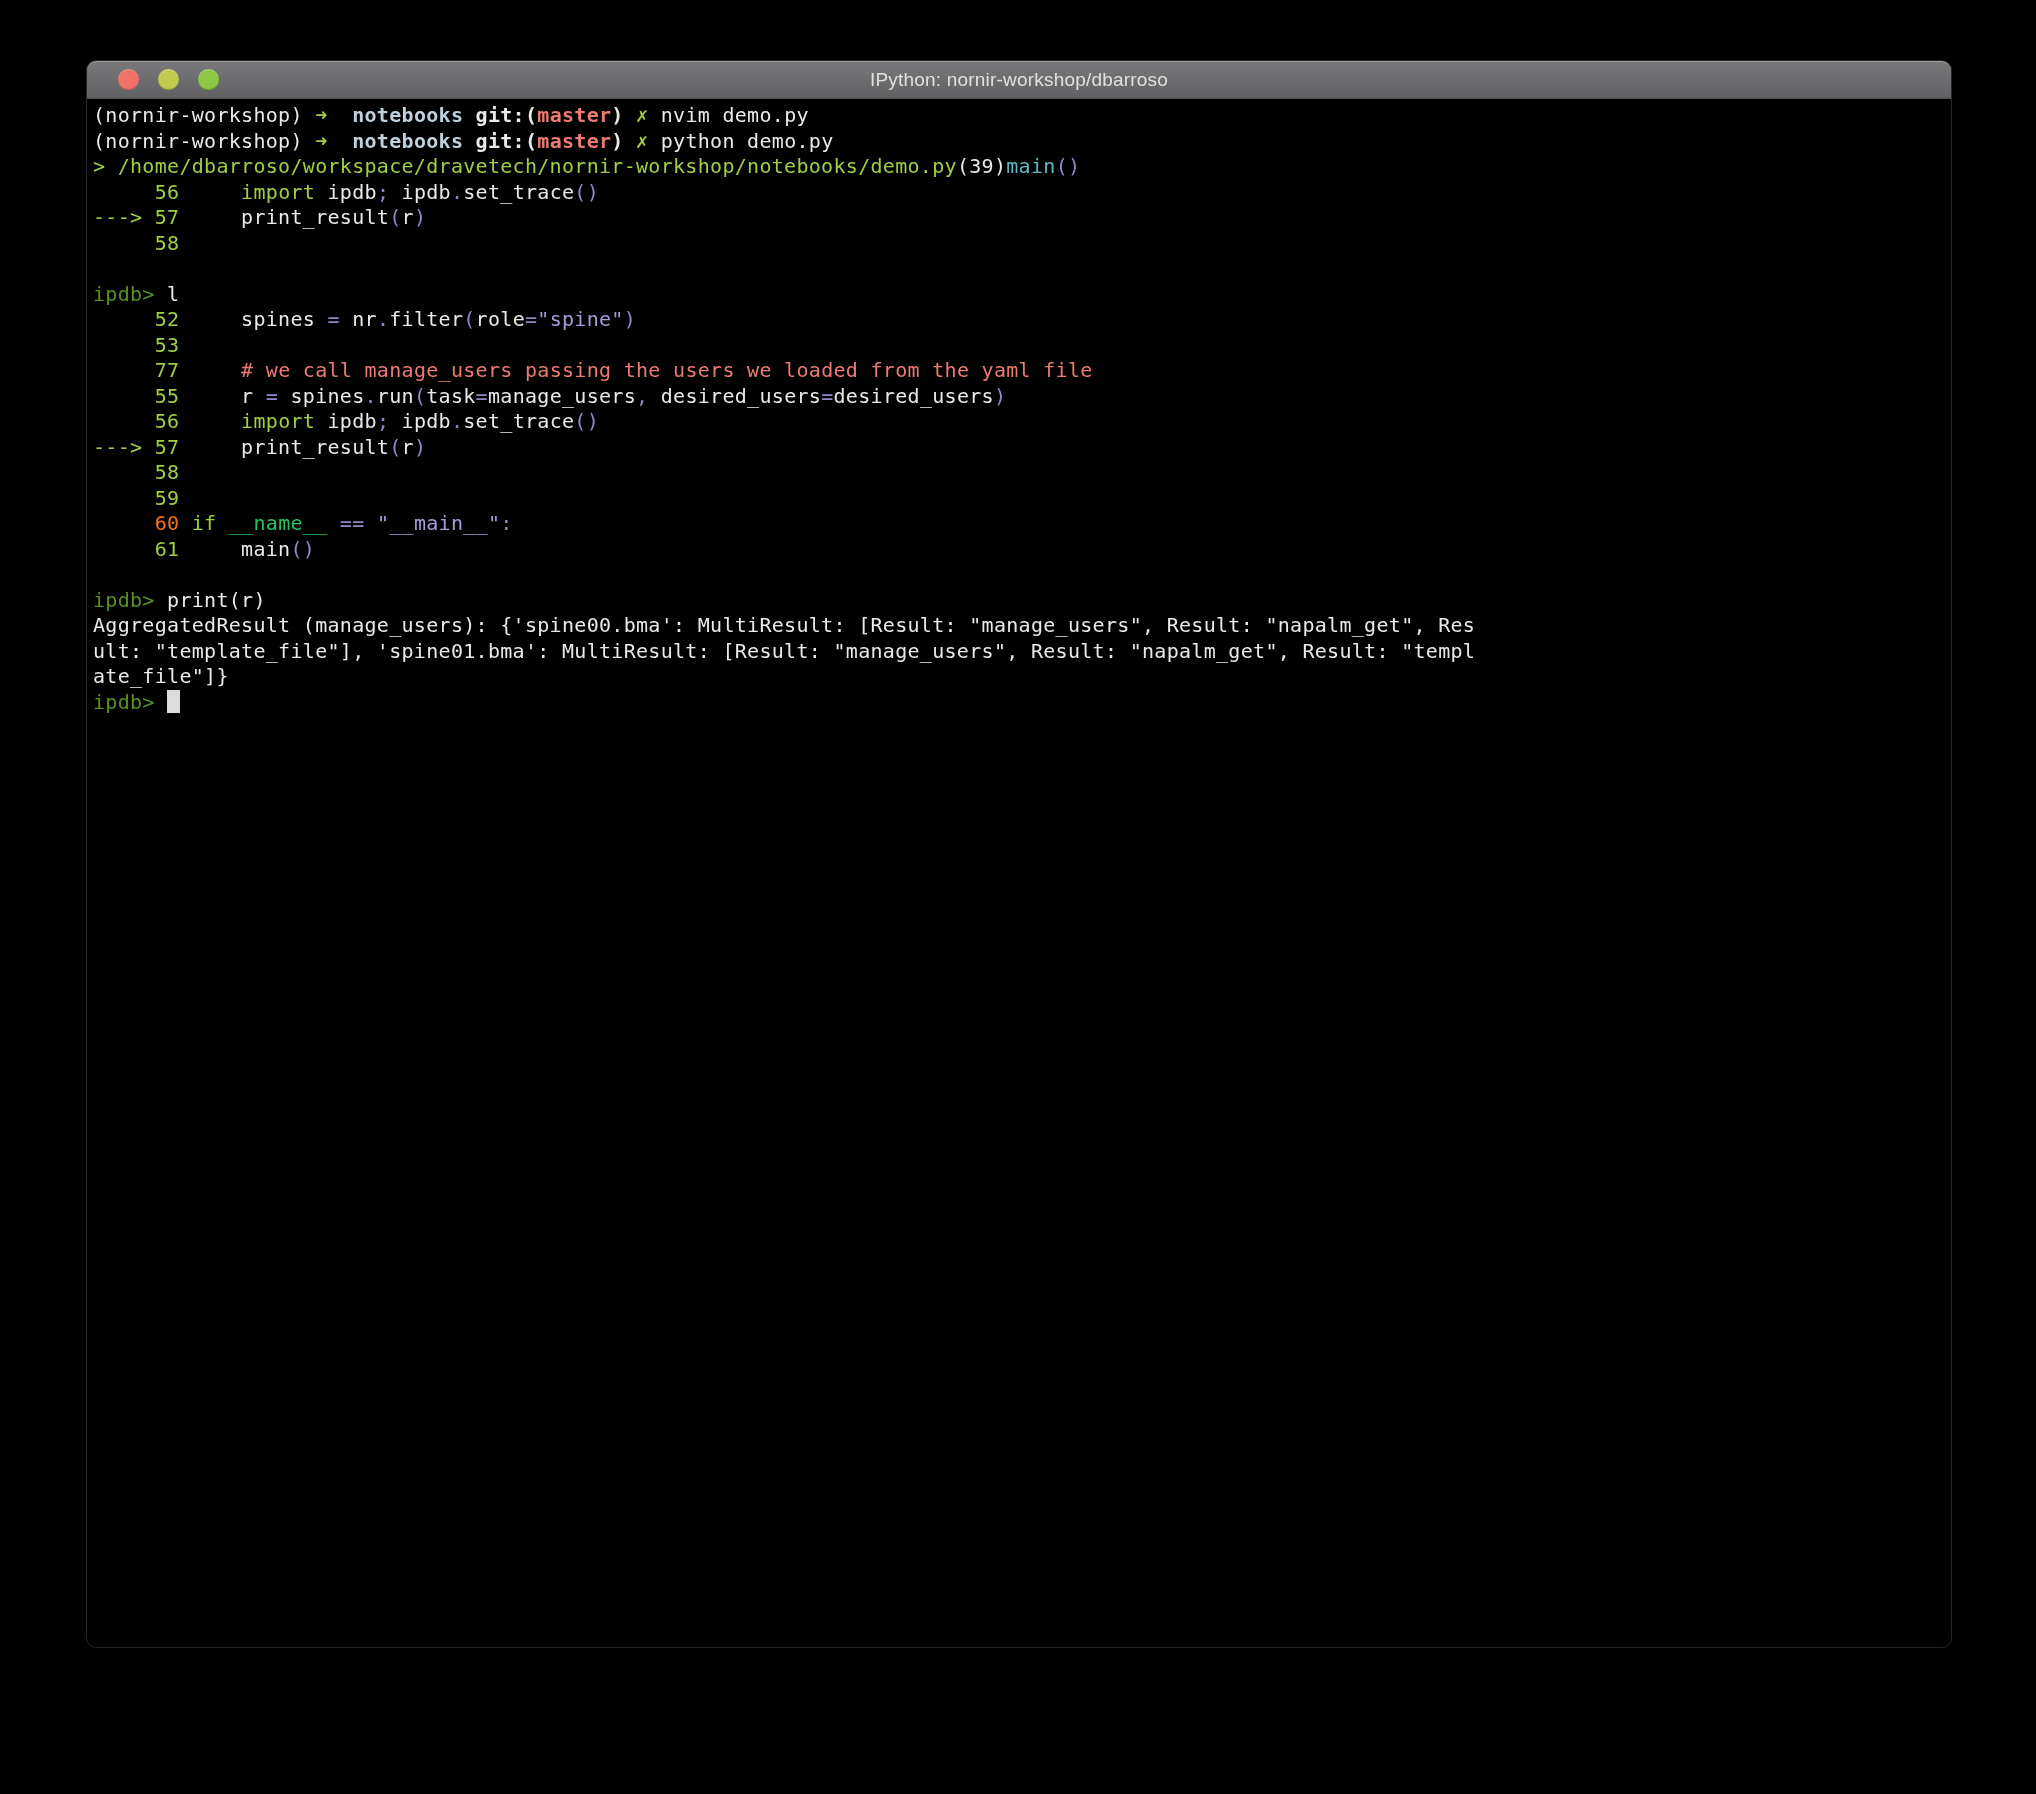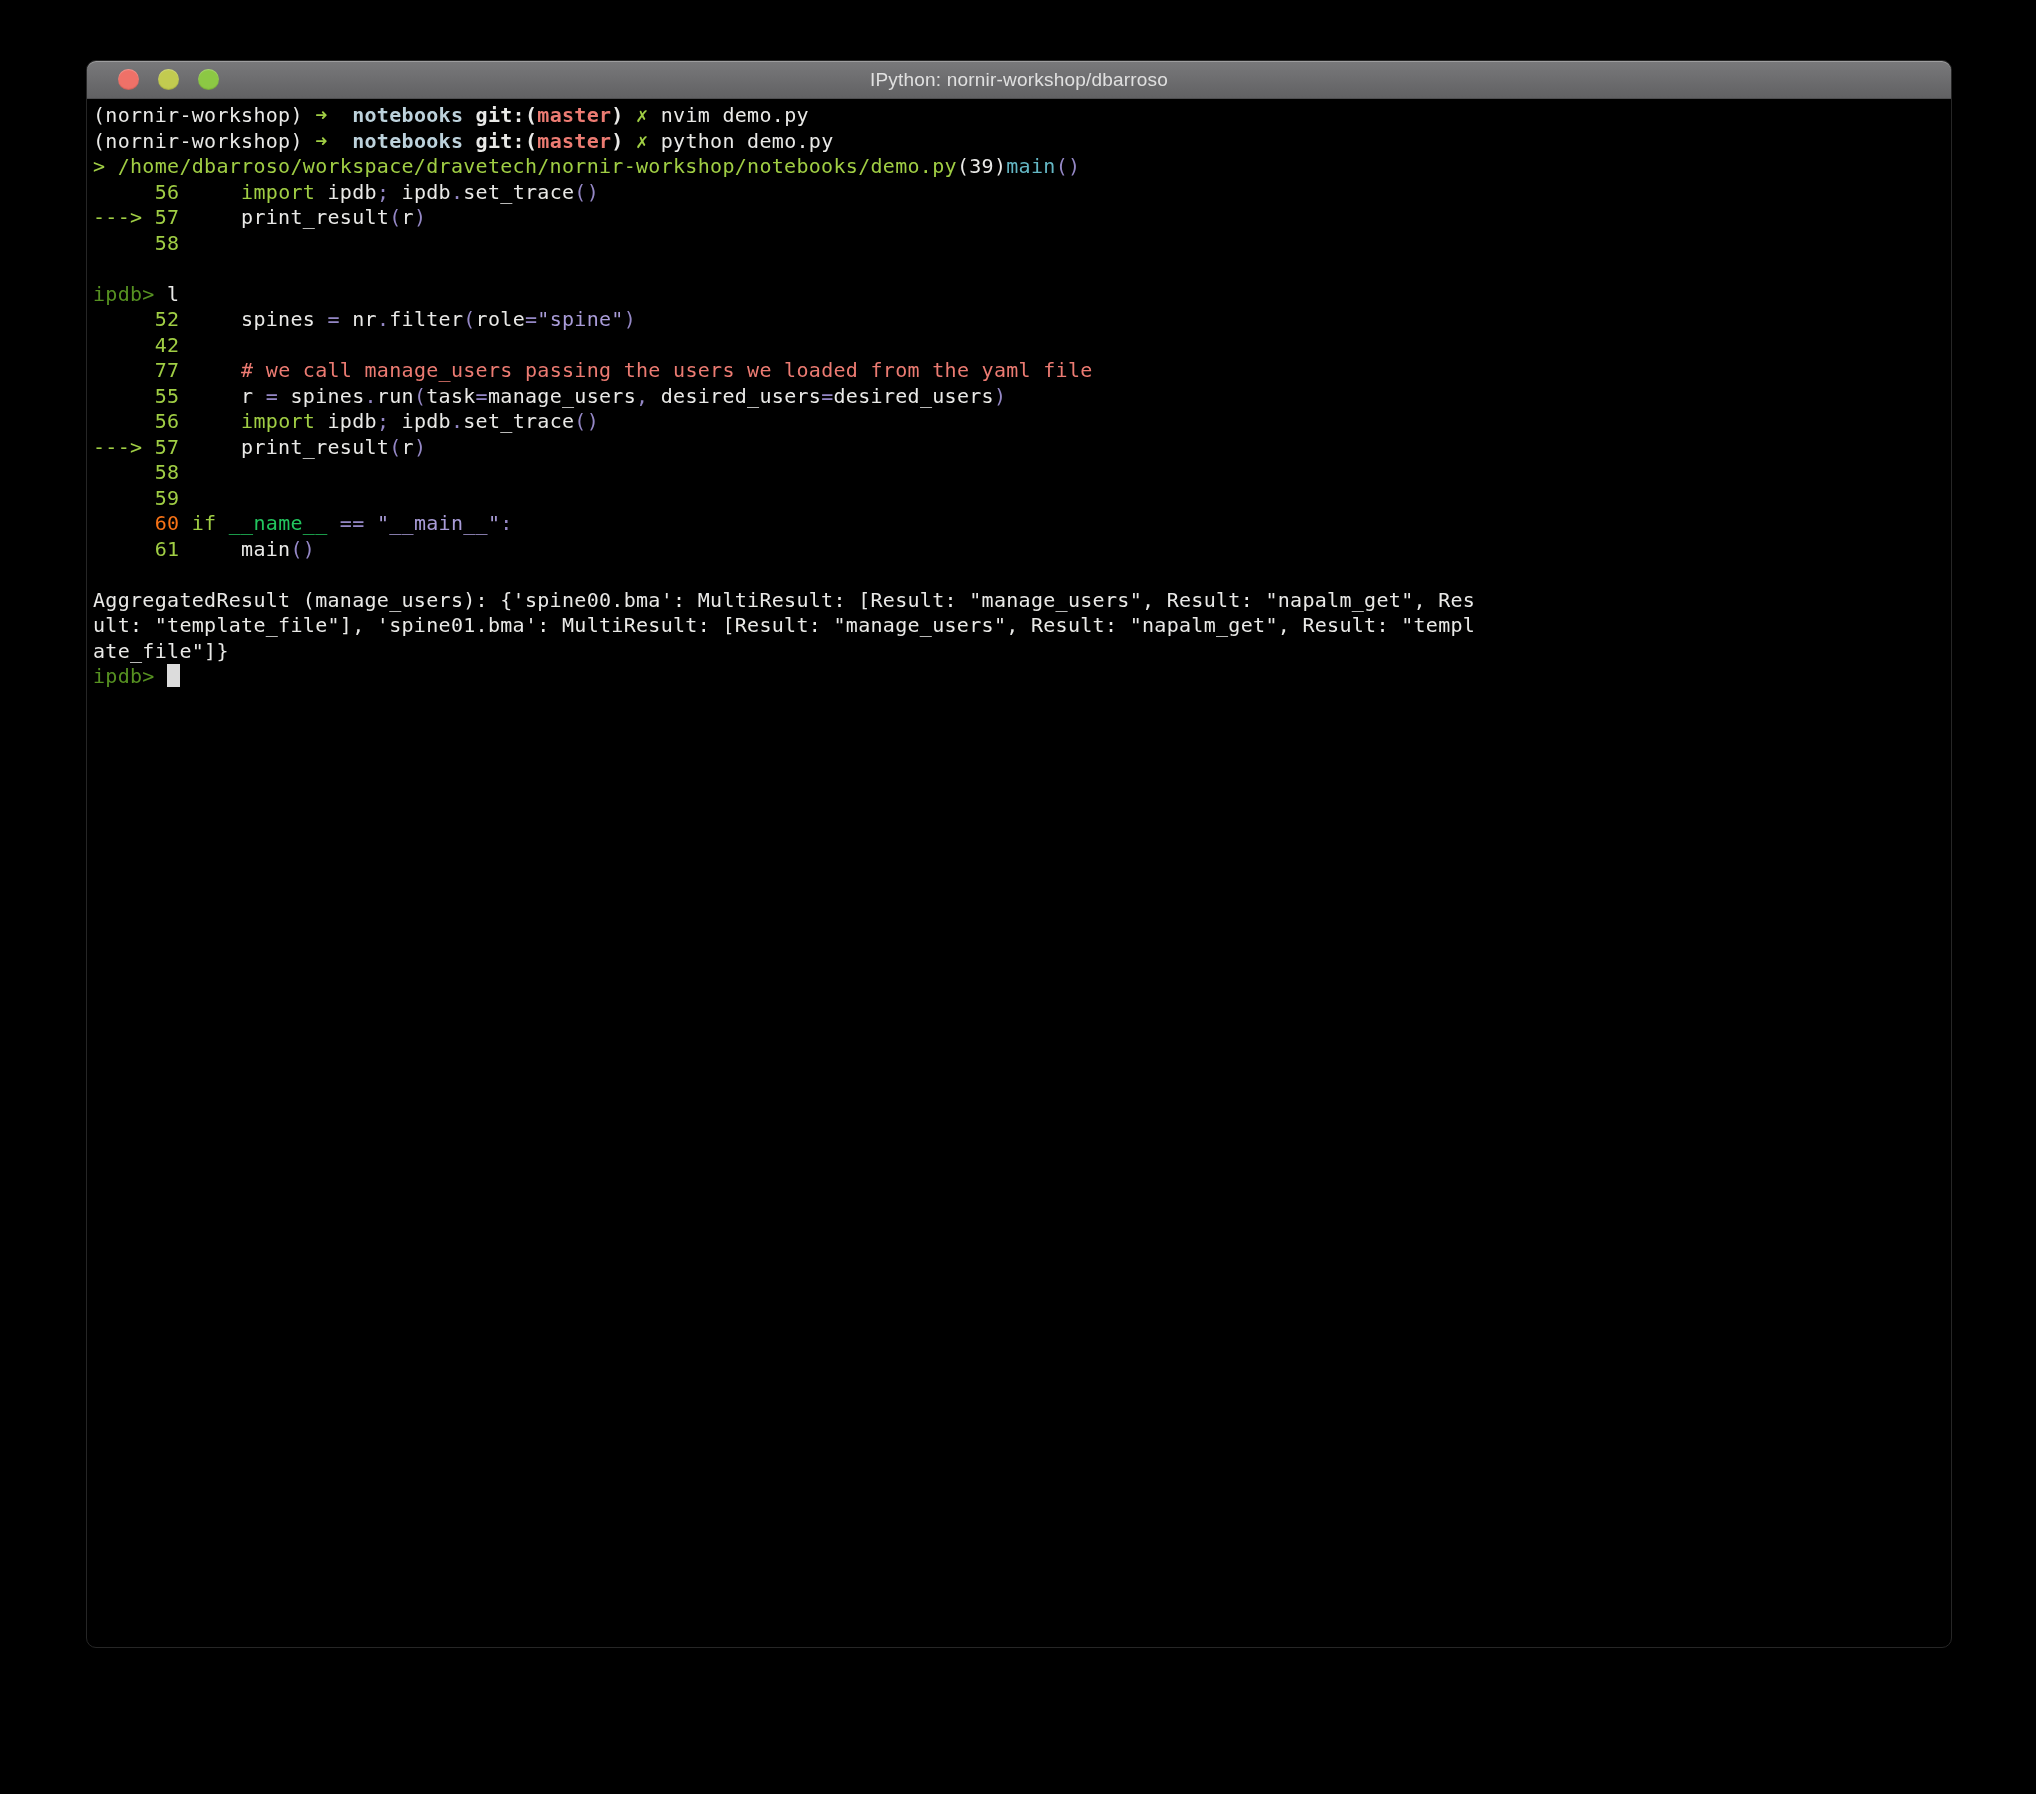--- a/index.html
+++ b/index.html
@@ -66,28 +66,29 @@
   <div class="content">
       <div class="tline"><span style="color: rgb(233, 233, 231);">(nornir-workshop) </span><span style="color: rgb(160, 206, 68); font-weight: bold;">➜</span><span style="color: rgb(233, 233, 231);">  </span><span style="color: rgb(189, 210, 220); font-weight: bold;">notebooks</span><span style="color: rgb(233, 233, 231);"> </span><span style="color: rgb(233, 233, 231); font-weight: bold;">git:(</span><span style="color: rgb(236, 123, 114); font-weight: bold;">master</span><span style="color: rgb(233, 233, 231); font-weight: bold;">) </span><span style="color: rgb(160, 206, 68); font-weight: bold;">✗</span><span style="color: rgb(233, 233, 231);"> nvim demo.py</span></div>
       <div class="tline"><span style="color: rgb(233, 233, 231);">(nornir-workshop) </span><span style="color: rgb(160, 206, 68); font-weight: bold;">➜</span><span style="color: rgb(233, 233, 231);">  </span><span style="color: rgb(189, 210, 220); font-weight: bold;">notebooks</span><span style="color: rgb(233, 233, 231);"> </span><span style="color: rgb(233, 233, 231); font-weight: bold;">git:(</span><span style="color: rgb(236, 123, 114); font-weight: bold;">master</span><span style="color: rgb(233, 233, 231); font-weight: bold;">) </span><span style="color: rgb(160, 206, 68); font-weight: bold;">✗</span><span style="color: rgb(233, 233, 231);"> python demo.py</span></div>
       <div class="tline"><span style="color: rgb(160, 206, 68);">&gt; /home/dbarroso/workspace/dravetech/nornir-workshop/notebooks/demo.py</span><span style="color: rgb(233, 233, 231);">(39)</span><span style="color: rgb(100, 183, 196);">main</span><span style="color: rgb(148, 135, 197);">()</span></div>
       <div class="tline"><span style="color: rgb(160, 206, 68);">     56 </span><span style="color: rgb(233, 233, 231);">    </span><span style="color: rgb(160, 206, 68);">import</span><span style="color: rgb(233, 233, 231);"> ipdb</span><span style="color: rgb(148, 135, 197);">;</span><span style="color: rgb(233, 233, 231);"> ipdb</span><span style="color: rgb(148, 135, 197);">.</span><span style="color: rgb(233, 233, 231);">set_trace</span><span style="color: rgb(148, 135, 197);">()</span></div>
       <div class="tline"><span style="color: rgb(160, 206, 68);">---&gt; 57 </span><span style="color: rgb(233, 233, 231);">    print_result</span><span style="color: rgb(148, 135, 197);">(</span><span style="color: rgb(233, 233, 231);">r</span><span style="color: rgb(148, 135, 197);">)</span></div>
       <div class="tline"><span style="color: rgb(160, 206, 68);">     58</span></div>
       <div class="tline"></div>
       <div class="tline"><span style="color: rgb(86, 145, 33);">ipdb&gt; </span><span style="color: rgb(233, 233, 231);">l</span></div>
       <div class="tline"><span style="color: rgb(160, 206, 68);">     52 </span><span style="color: rgb(233, 233, 231);">    spines </span><span style="color: rgb(148, 135, 197);">=</span><span style="color: rgb(233, 233, 231);"> nr</span><span style="color: rgb(148, 135, 197);">.</span><span style="color: rgb(233, 233, 231);">filter</span><span style="color: rgb(148, 135, 197);">(</span><span style="color: rgb(233, 233, 231);">role</span><span style="color: rgb(148, 135, 197);">=</span><span style="color: rgb(169, 156, 216);">"spine"</span><span style="color: rgb(148, 135, 197);">)</span></div>
-      <div class="tline"><span style="color: rgb(160, 206, 68);">     42</span></div>
+      <div class="tline"><span style="color: rgb(160, 206, 68);">     53</span></div>
       <div class="tline"><span style="color: rgb(160, 206, 68);">     77 </span><span style="color: rgb(233, 233, 231);">    </span><span style="color: rgb(236, 123, 114);"># we call manage_users passing the users we loaded from the yaml file</span></div>
       <div class="tline"><span style="color: rgb(160, 206, 68);">     55 </span><span style="color: rgb(233, 233, 231);">    r </span><span style="color: rgb(148, 135, 197);">=</span><span style="color: rgb(233, 233, 231);"> spines</span><span style="color: rgb(148, 135, 197);">.</span><span style="color: rgb(233, 233, 231);">run</span><span style="color: rgb(148, 135, 197);">(</span><span style="color: rgb(233, 233, 231);">task</span><span style="color: rgb(148, 135, 197);">=</span><span style="color: rgb(233, 233, 231);">manage_users</span><span style="color: rgb(148, 135, 197);">,</span><span style="color: rgb(233, 233, 231);"> desired_users</span><span style="color: rgb(148, 135, 197);">=</span><span style="color: rgb(233, 233, 231);">desired_users</span><span style="color: rgb(148, 135, 197);">)</span></div>
       <div class="tline"><span style="color: rgb(160, 206, 68);">     56 </span><span style="color: rgb(233, 233, 231);">    </span><span style="color: rgb(160, 206, 68);">import</span><span style="color: rgb(233, 233, 231);"> ipdb</span><span style="color: rgb(148, 135, 197);">;</span><span style="color: rgb(233, 233, 231);"> ipdb</span><span style="color: rgb(148, 135, 197);">.</span><span style="color: rgb(233, 233, 231);">set_trace</span><span style="color: rgb(148, 135, 197);">()</span></div>
       <div class="tline"><span style="color: rgb(160, 206, 68);">---&gt; 57 </span><span style="color: rgb(233, 233, 231);">    print_result</span><span style="color: rgb(148, 135, 197);">(</span><span style="color: rgb(233, 233, 231);">r</span><span style="color: rgb(148, 135, 197);">)</span></div>
       <div class="tline"><span style="color: rgb(160, 206, 68);">     58</span></div>
       <div class="tline"><span style="color: rgb(160, 206, 68);">     59</span></div>
       <div class="tline"><span style="color: #f97316;">     60 </span><span style="color: rgb(160, 206, 68);">if</span><span style="color: #22c55e;"> __name__ </span><span style="color: rgb(148, 135, 197);">==</span><span style="color: rgb(233, 233, 231);"> </span><span style="color: rgb(169, 156, 216);">"__main__"</span><span style="color: rgb(148, 135, 197);">:</span></div>
       <div class="tline"><span style="color: rgb(160, 206, 68); margin-top: 35px;">     61 </span><span style="color: rgb(233, 233, 231);">    main</span><span style="color: rgb(148, 135, 197);">()</span></div>
       <div class="tline"></div>
+      <div class="tline"><span style="color: rgb(86, 145, 33);">ipdb&gt; </span><span style="color: rgb(233, 233, 231);">print(r)</span></div>
       <div class="tline"><span style="color: rgb(233, 233, 231);">AggregatedResult (manage_users): {'spine00.bma': MultiResult: [Result: "manage_users", Result: "napalm_get", Res</span></div>
       <div class="tline"><span style="color: rgb(233, 233, 231);">ult: "template_file"], 'spine01.bma': MultiResult: [Result: "manage_users", Result: "napalm_get", Result: "templ</span></div>
       <div class="tline"><span style="color: rgb(233, 233, 231);">ate_file"]}</span></div>
       <div class="tline"><span style="color: rgb(86, 145, 33);">ipdb&gt; </span><span class="cursor"></span></div>
     </div>
 </div>
 
 </body></html>

